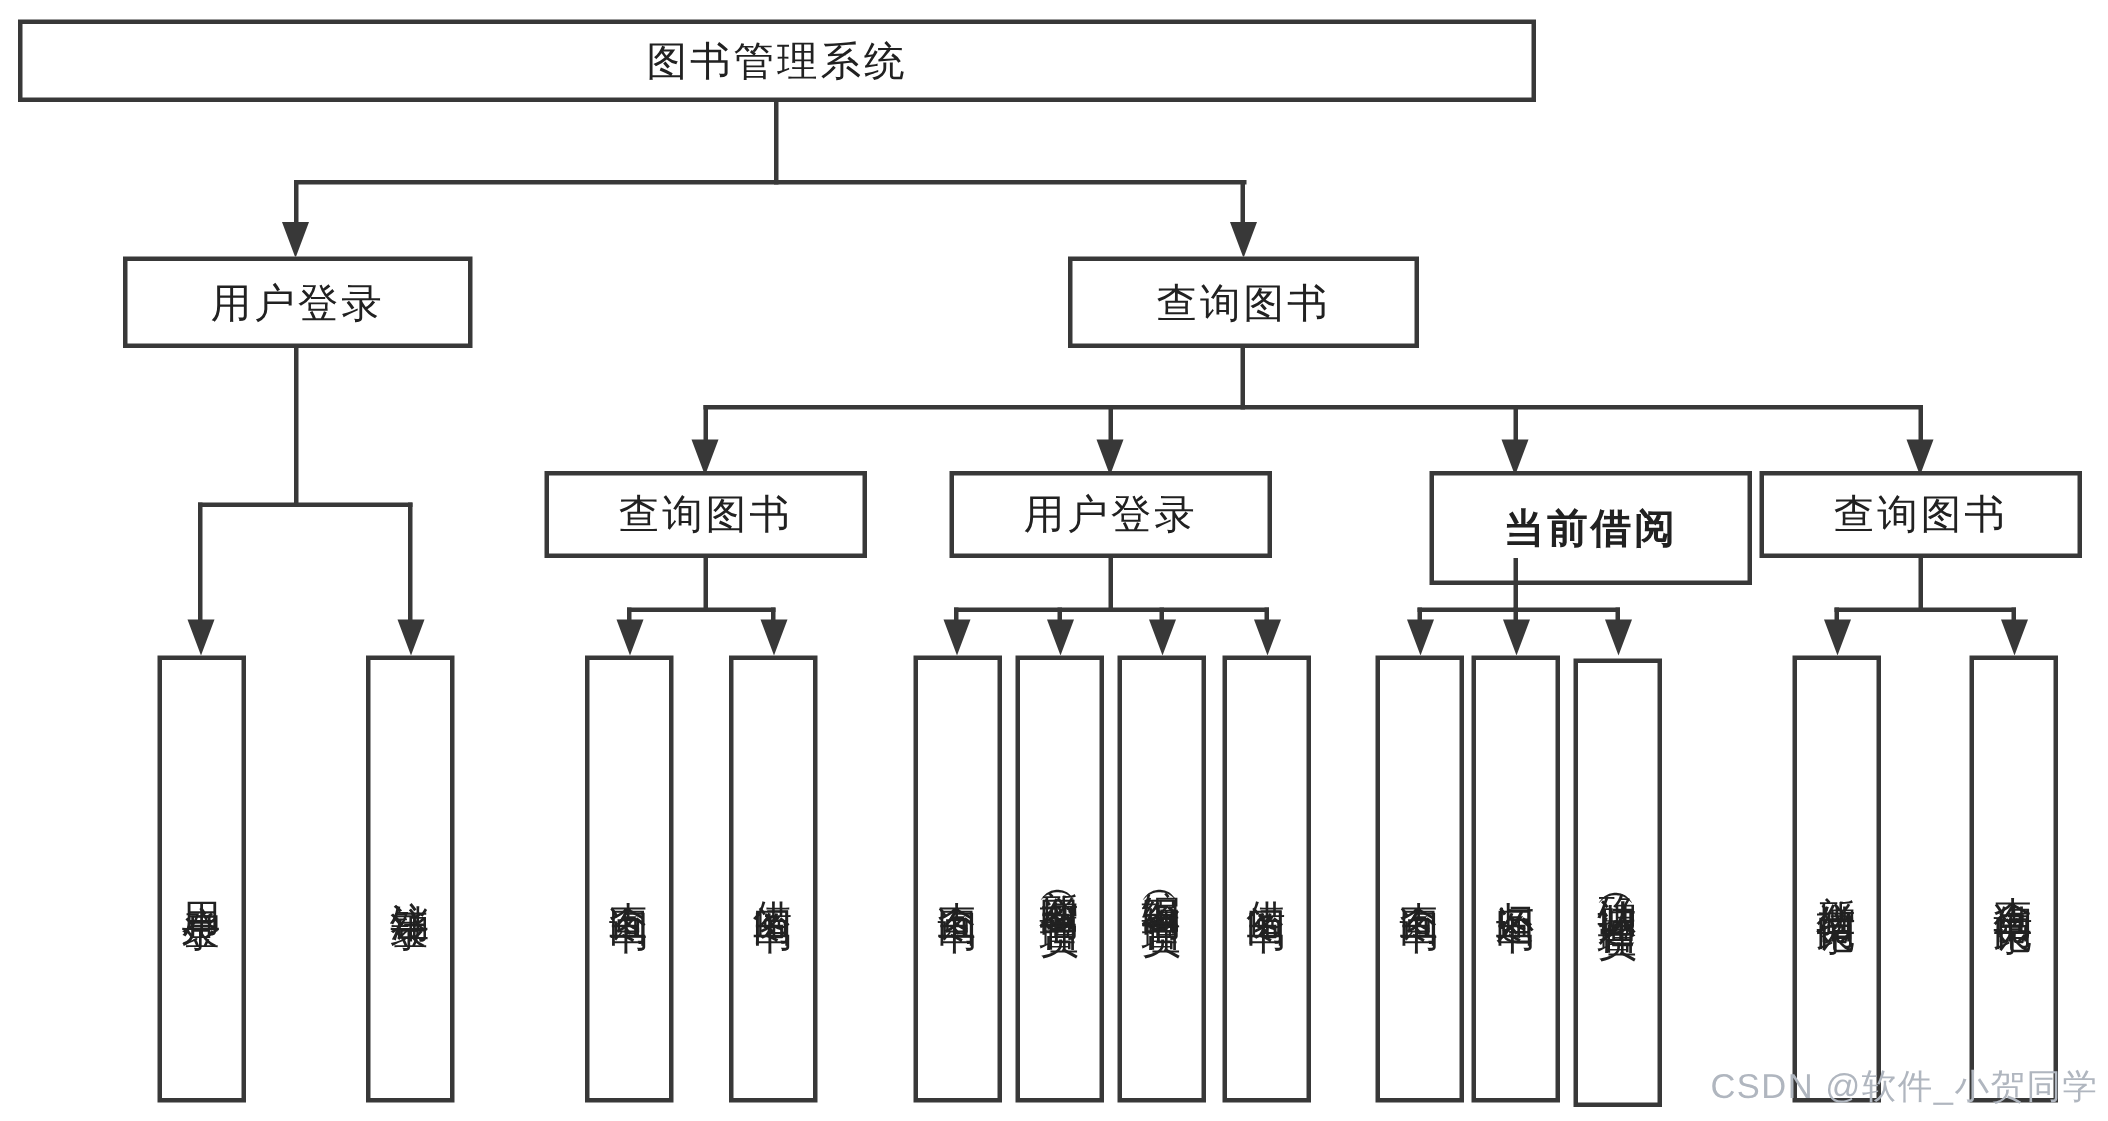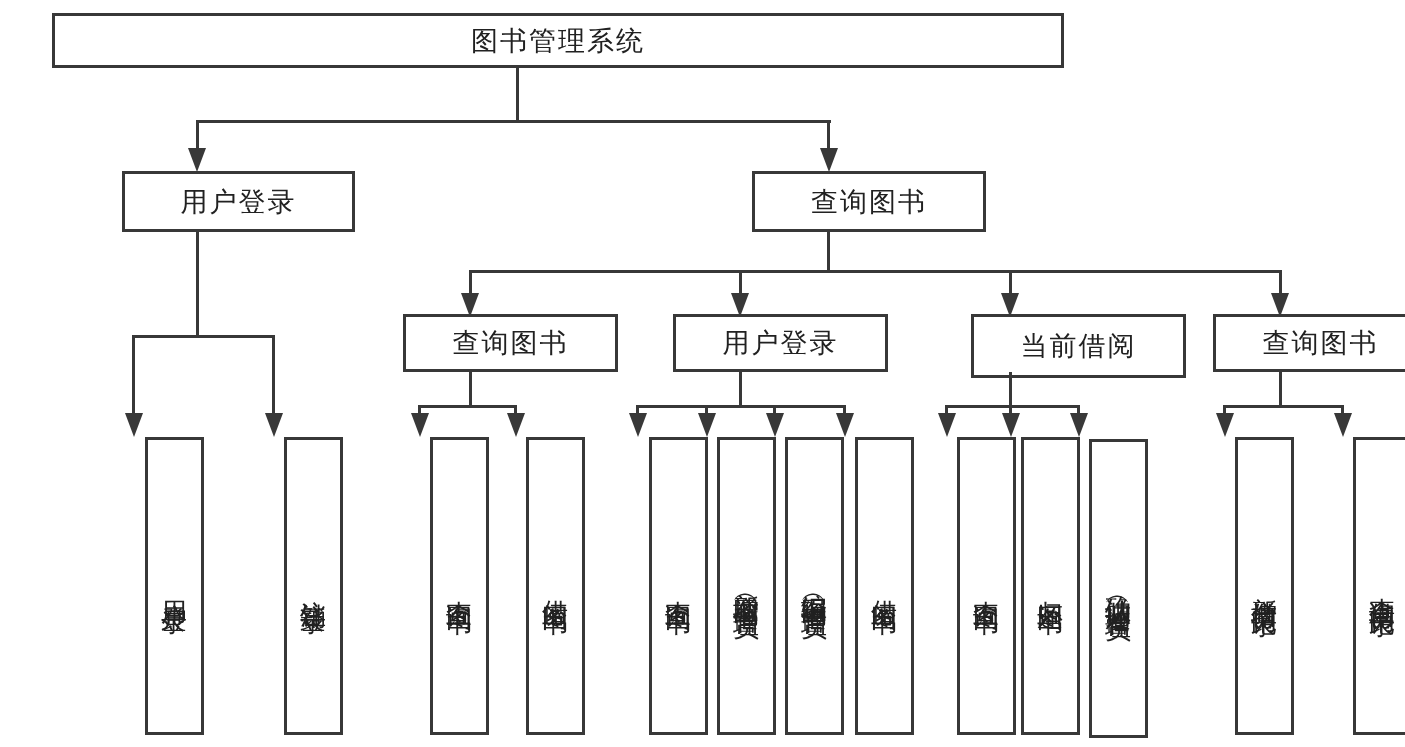--- a/index.html
+++ b/index.html
@@ -2,21 +2,21 @@
 <html><head>
 <meta charset="utf-8">
 <style>
   html,body{margin:0;padding:0;background:#ffffff;}
   .stage{
     position:relative;width:1405px;height:747px;background:#ffffff;overflow:hidden;
     font-family:"Liberation Sans","DejaVu Sans",sans-serif;color:#212121;
   }
   .box{
     position:absolute;box-sizing:border-box;background:#ffffff;
-    border:3px solid #383838;display:flex;align-items:center;justify-content:center;margin-left:40px;
+    border:3px solid #383838;display:flex;align-items:center;justify-content:center;
   }
   .hlabel{font-size:27px;letter-spacing:2px;color:#212121;white-space:nowrap;}
   .leaf-label{
     writing-mode:vertical-rl;text-orientation:mixed;
     font-size:26px;letter-spacing:3px;color:#212121;line-height:1;
   }
   .vline{position:absolute;width:3px;background:#383838;}
   .hline{position:absolute;height:3px;background:#383838;}
   .tri{
     position:absolute;width:0;height:0;
@@ -69,21 +69,21 @@
   <div class="tri" style="left:1001px;top:293px;"></div>
   <div class="vline" style="left:1279px;top:270px;height:27px;"></div>
   <div class="tri" style="left:1271px;top:293px;"></div>
 
   <div class="box" style="left:363px;top:314px;width:215px;height:58px;">
     <span class="hlabel">查询图书</span>
   </div>
   <div class="box" style="left:633px;top:314px;width:215px;height:58px;">
     <span class="hlabel">用户登录</span>
   </div>
-  <div class="box" style="left:931px;top:314px;width:215px;height:64px;">
+  <div class="box" style="left:953px;top:314px;width:215px;height:76px;font-weight:bold;">
     <span class="hlabel">当前借阅</span>
   </div>
   <div class="box" style="left:1173px;top:314px;width:215px;height:58px;">
     <span class="hlabel">查询图书</span>
   </div>
 
   <div class="vline" style="left:469px;top:372px;height:36px;"></div>
   <div class="vline" style="left:739px;top:372px;height:36px;"></div>
   <div class="vline" style="left:1009px;top:372px;height:36px;"></div>
   <div class="vline" style="left:1279px;top:372px;height:36px;"></div>
@@ -156,14 +156,15 @@
     <span class="leaf-label">确认归还（管理员）</span>
   </div>
 
   <div class="box" style="left:1195px;top:437px;width:59px;height:298px;">
     <span class="leaf-label">新增借阅记录</span>
   </div>
   <div class="box" style="left:1313px;top:437px;width:59px;height:298px;">
     <span class="leaf-label">查询借阅记录</span>
   </div>
 
+  <div class="watermark">CSDN @软件_小贺同学</div>
 
 </div>
 
 </body></html>

